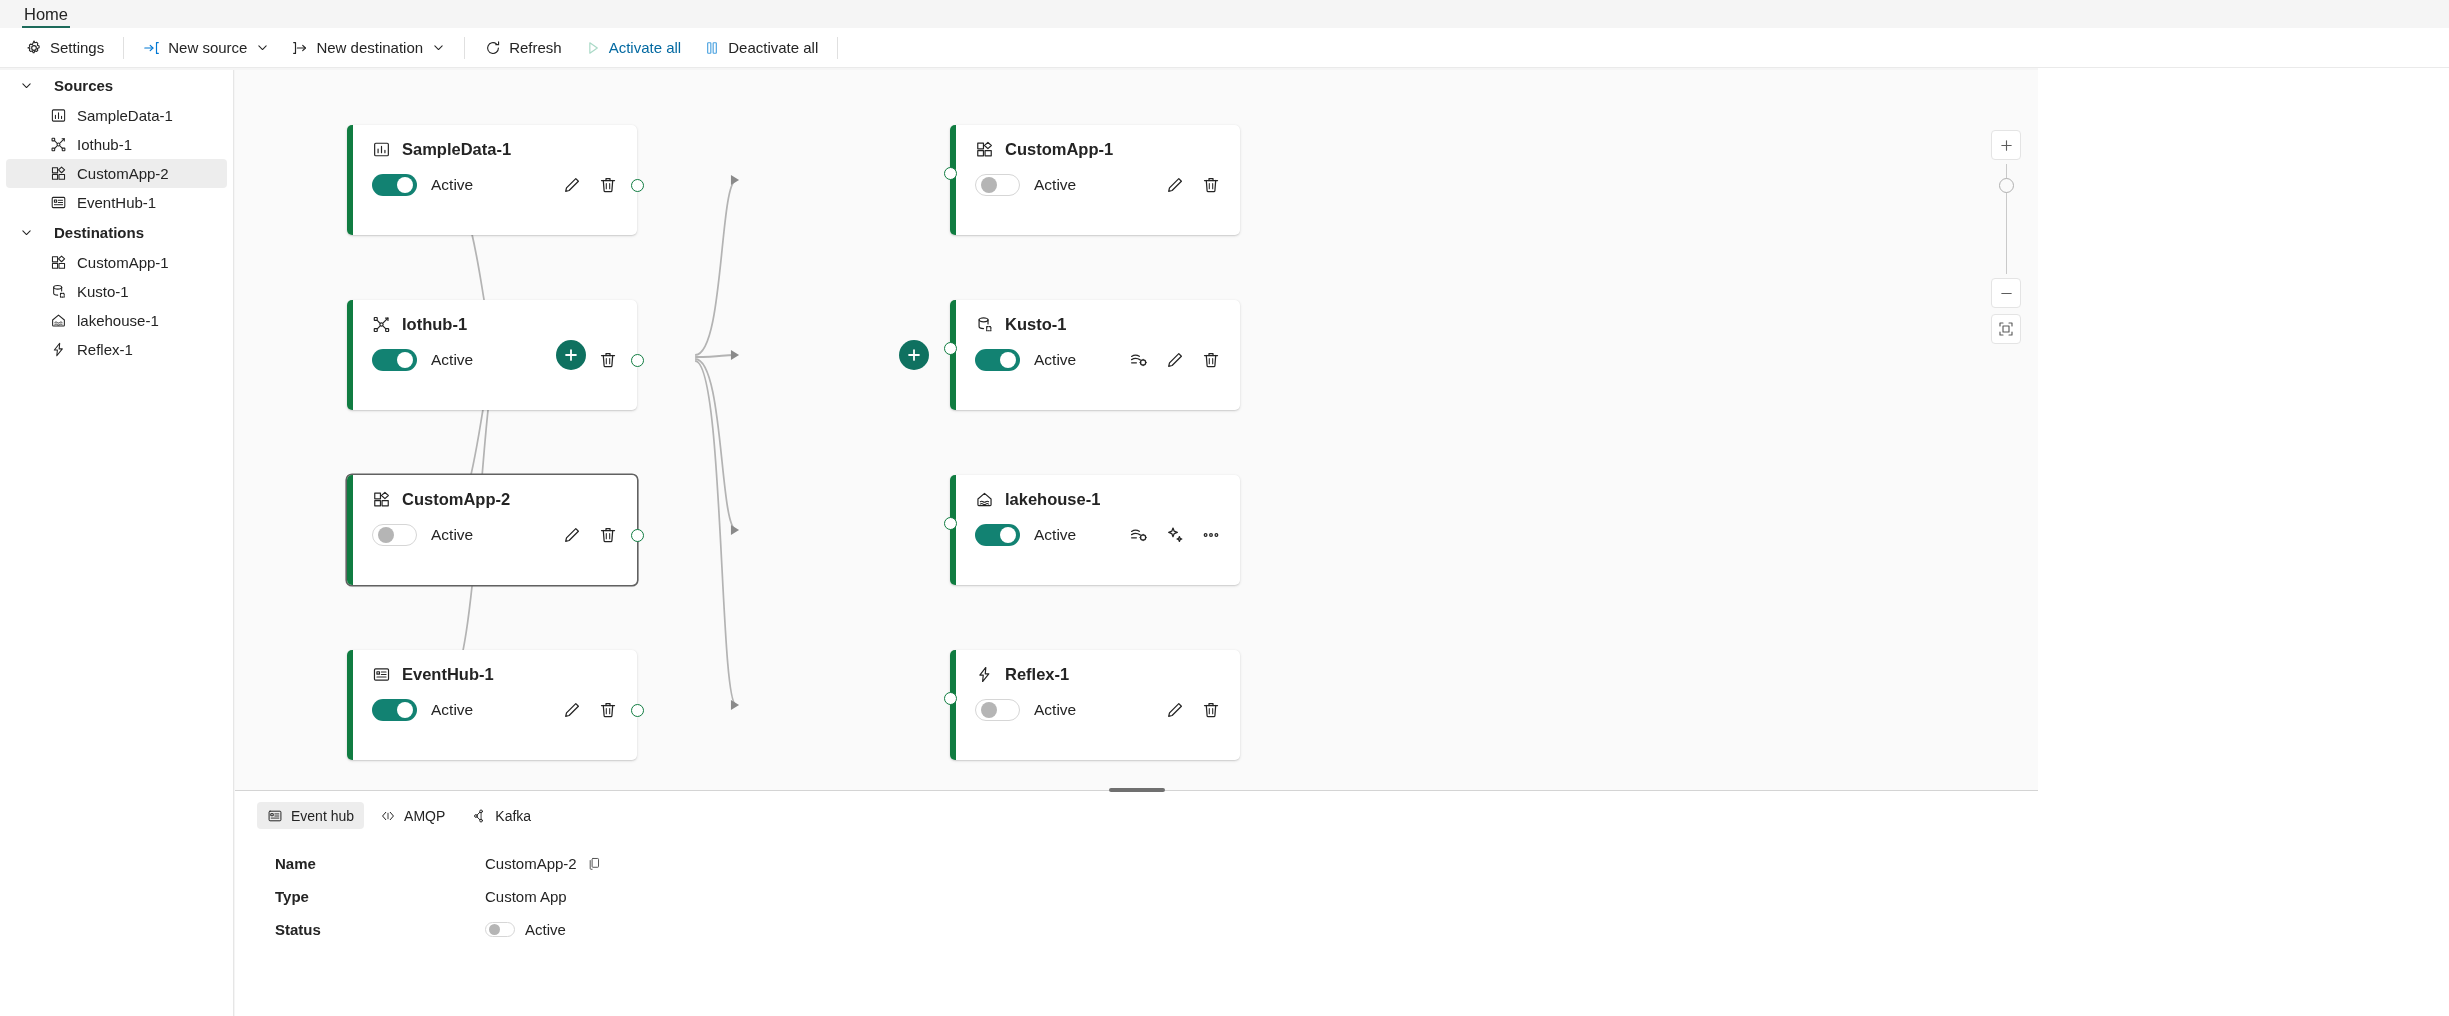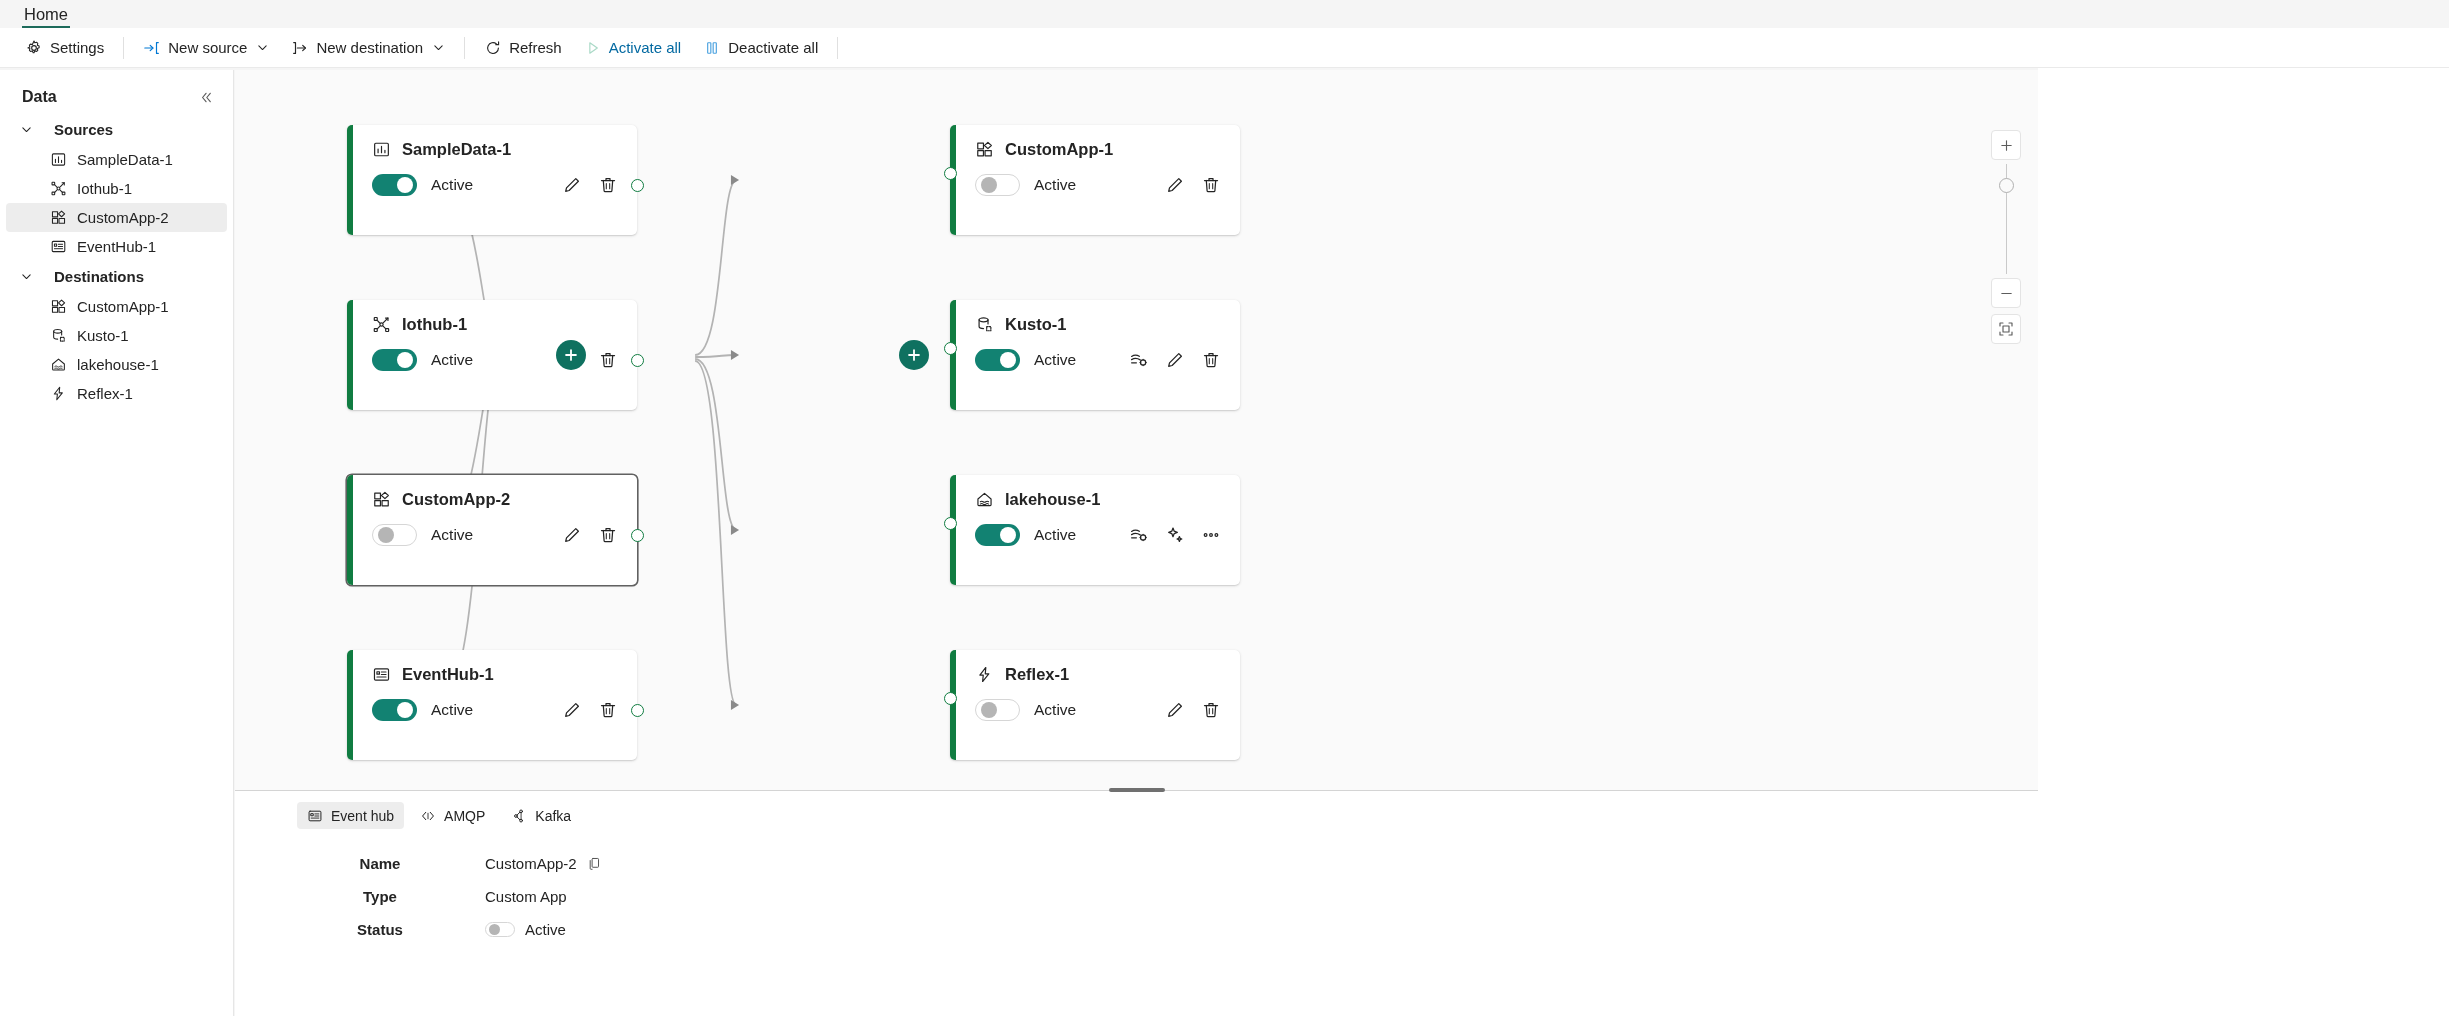--- a/index.html
+++ b/index.html
@@ -171,40 +171,40 @@
     position: relative; font-size: 15.5px; color: #242424; padding: 0 4px 11px 4px; cursor: pointer;
   }
   .d-tab::after {
     content: ""; position: absolute; left: 0; right: 0; bottom: 0; height: 2.5px; background: #1d6b5b;
   }
   .d-collapse {
     position: absolute; right: 22px; top: 12px; width: 26px; height: 26px;
     display: flex; align-items: center; justify-content: center; border-radius: 4px; cursor: pointer;
   }
 
-  .proto-row { display: flex; align-items: flex-start; gap: 6px; padding: 11px 0 0 22px; margin-left: 40px; }
+  .proto-row { display: flex; align-items: flex-start; gap: 6px; padding: 11px 0 0 22px; }
   .proto {
     display: flex; align-items: center; gap: 8px; height: 27px; padding: 0 10px;
     border-radius: 4px; font-size: 14px; color: #242424; cursor: pointer;
   }
   .proto.active { background: #ededed; }
   .proto svg { width: 16px; height: 16px; display:block; }
 
   .d-body { display: flex; padding: 18px 0 0 0; }
   .d-nav { width: 150px; padding-left: 24px; }
   .d-navitem {
     position: relative; font-size: 15px; color: #242424;
     padding: 7px 0 7px 11px; cursor: pointer; border-radius: 3px;
   }
   .d-navitem.active { font-weight: normal; }
   .d-navitem.active::before {
     content: ""; position: absolute; left: 0; top: 7px; bottom: 7px; width: 2.5px; background: #1d6b5b;
   }
   .d-fields { padding-left: 40px; flex: 1; }
-  .d-field { display: flex; align-items: center; height: 33px; text-align: center; }
+  .d-field { display: flex; align-items: center; height: 33px; }
   .d-label { width: 210px; font-size: 15px; font-weight: bold; color: #242424; }
   .d-value { font-size: 15px; color: #242424; display: flex; align-items: center; gap: 10px; }
   .copy-ico { width: 16px; height: 16px; display:block; cursor: pointer; }
   .mini-toggle {
     width: 30px; height: 15px; border-radius: 8px; background: #fff;
     border: 1px solid #d6d6d6; position: relative; flex: none; cursor: pointer;
   }
   .mini-toggle .k { position:absolute; width: 11px; height: 11px; border-radius:50%; background:#b5b5b5; left:3px; top:1px; }
 </style>
 </head>
@@ -276,29 +276,20 @@
         <rect x="5.2" y="4.2" width="3.5" height="11.6" rx="0.6"></rect>
         <rect x="11.3" y="4.2" width="3.5" height="11.6" rx="0.6"></rect>
       </svg>
       <span>Deactivate all</span>
     </div>
 
     <div class="rb-sep"></div>
   </div>
 
   <div class="sidebar">
-    <div class="sb-head">
-      <span class="sb-title">Data</span>
-      <span class="sb-collapse">
-        <svg width="15" height="15" viewBox="0 0 16 16" fill="none" stroke="#5c5c5c" stroke-width="1.25" stroke-linecap="round" stroke-linejoin="round">
-          <path d="M7.5 3.5L3.8 8l3.7 4.5"></path>
-            <path d="M12 3.5L8.3 8l3.7 4.5"></path>
-        </svg>
-      </span>
-    </div>
     <div id="sidebar-groups">
         <div class="sb-group">
           <svg width="13" height="13" viewBox="0 0 16 16" fill="none" stroke="#242424" stroke-width="1.3" stroke-linecap="round" stroke-linejoin="round">
             <path d="M3.5 6l4.5 4.5L12.5 6"></path>
           </svg>
     <span>Sources</span>
         </div>
         <div class="sb-item">
           <span class="sb-ico"><svg width="17" height="17" viewBox="0 0 20 20" fill="none" stroke="#242424" stroke-width="1.25" stroke-linecap="round" stroke-linejoin="round">
               <rect x="2.8" y="3.4" width="14.4" height="13.2" rx="1.2"></rect>

